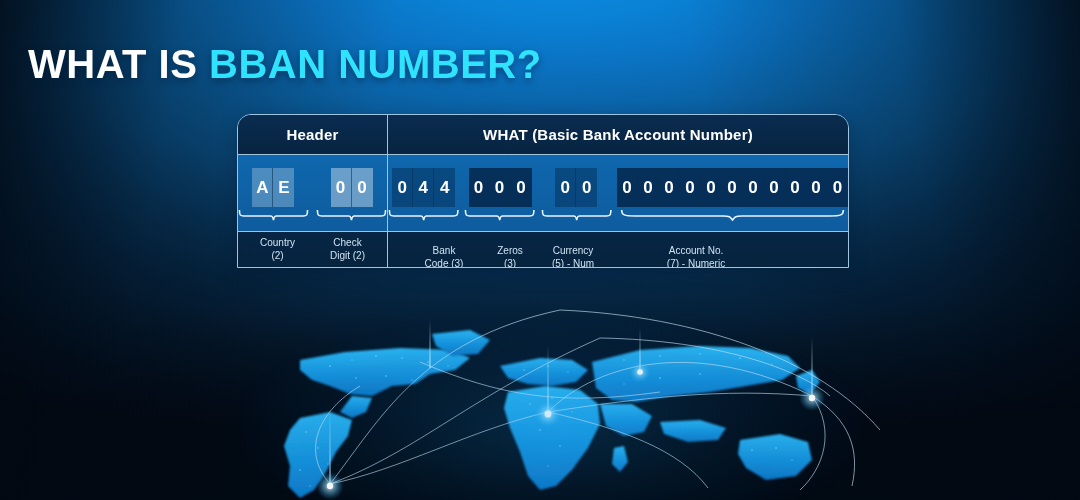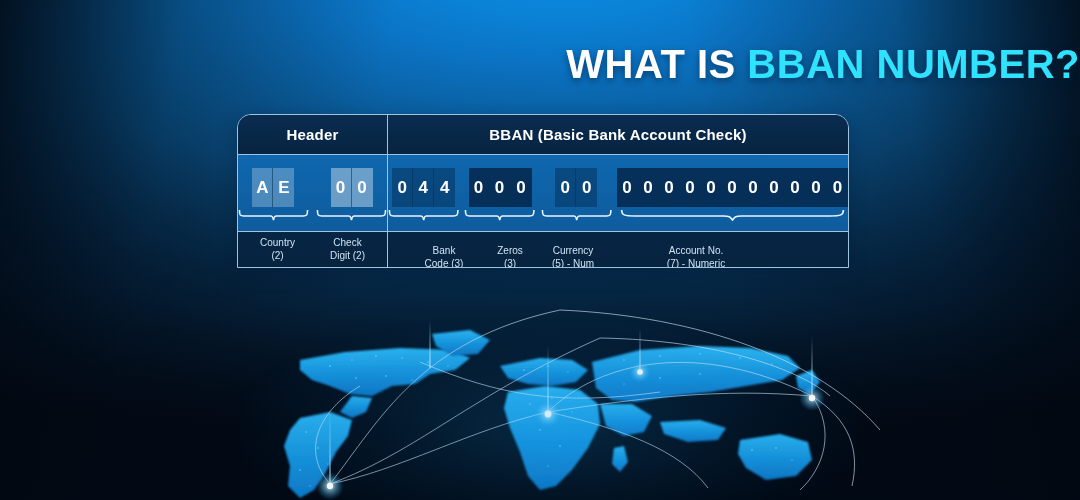--- a/index.html
+++ b/index.html
@@ -42,21 +42,21 @@
       linear-gradient(100deg, rgba(1,8,18,0.85) 0%, rgba(1,8,18,0.22) 16%, rgba(0,0,0,0) 34%),
       linear-gradient(260deg, rgba(1,8,18,0.85) 0%, rgba(1,8,18,0.22) 16%, rgba(0,0,0,0) 34%),
       linear-gradient(0deg, rgba(1,9,20,0.80) 0%, rgba(1,9,20,0.18) 18%, rgba(0,0,0,0) 38%);
   }
 
   
   .title {
     position: absolute;
     top: 44px;
     left: 4px; right: 0;
-    text-align: right;
+    text-align: left;
     font-size: 40px;
     font-weight: bold;
     letter-spacing: 0.5px;
     line-height: 1;
     white-space: nowrap;
     text-shadow: 0 3px 7px rgba(0,30,60,0.55);
     padding-left: 24px;
   }
   .title .t-white { color: #ffffff; }
   .title .t-cyan  { color: #2fe3ff; }
@@ -206,21 +206,21 @@
     <span class="t-white">WHAT IS </span><span class="t-cyan">BBAN NUMBER?</span>
   </div>
 
   <div class="table">
 
     <div class="row row-head">
       <div class="cell-left">
         <div class="head-text">Header</div>
       </div>
       <div class="cell-right">
-        <div class="head-text">BBAN (Basic Bank Account Check)</div>
+        <div class="head-text">WHAT (Basic Bank Account Number)</div>
       </div>
     </div>
 
     <div class="row row-digits">
       <div class="cell-left">
         <div class="digits-wrap" id="header-digits">
             <div class="group">
               <div class="boxes">
                 <div class="box light">A</div>
                 <div class="box light">E</div>

